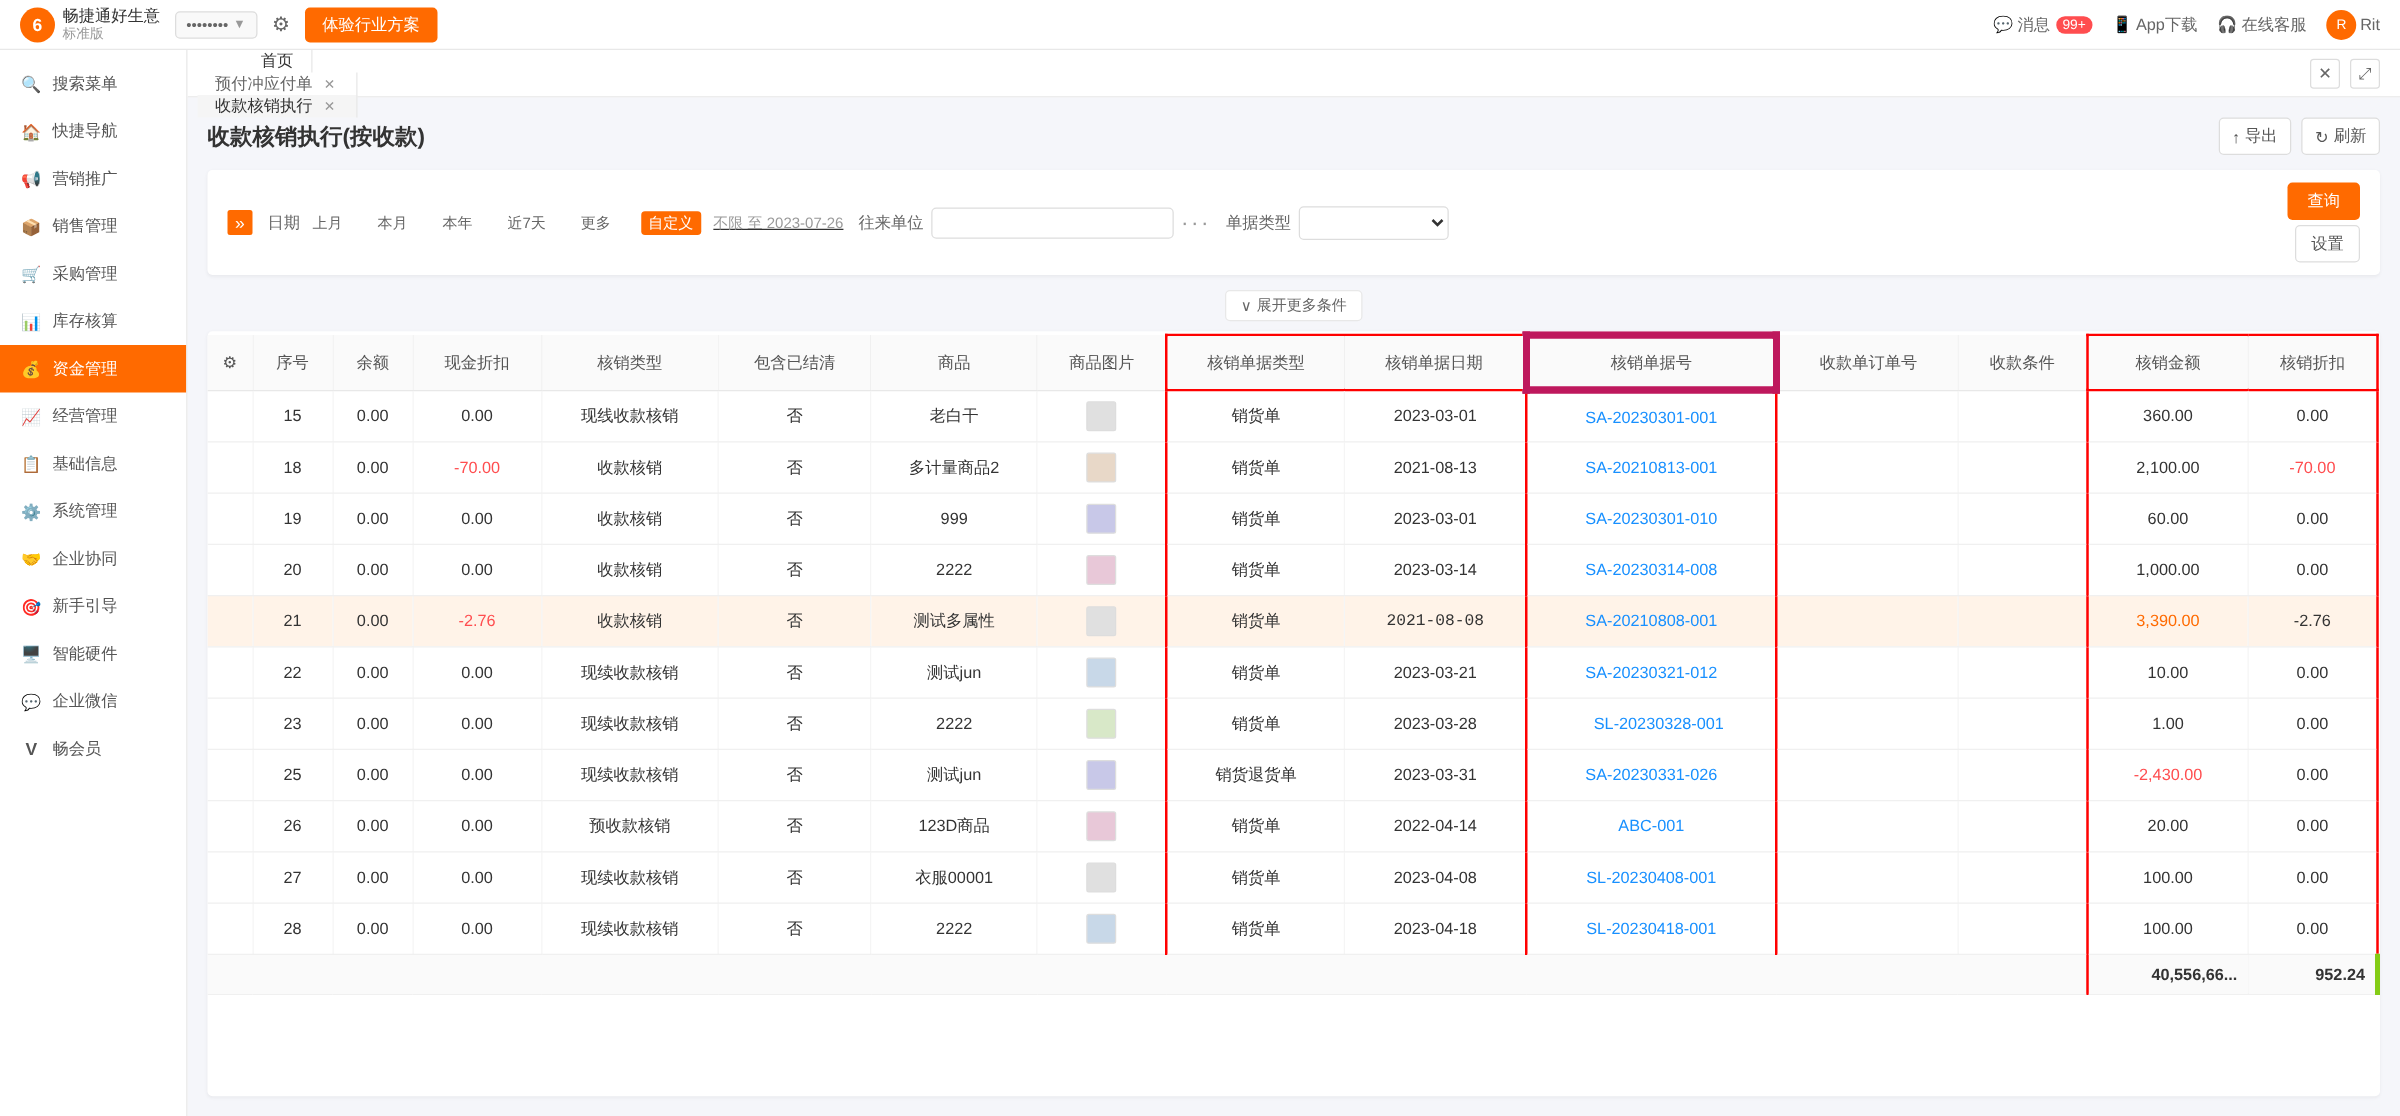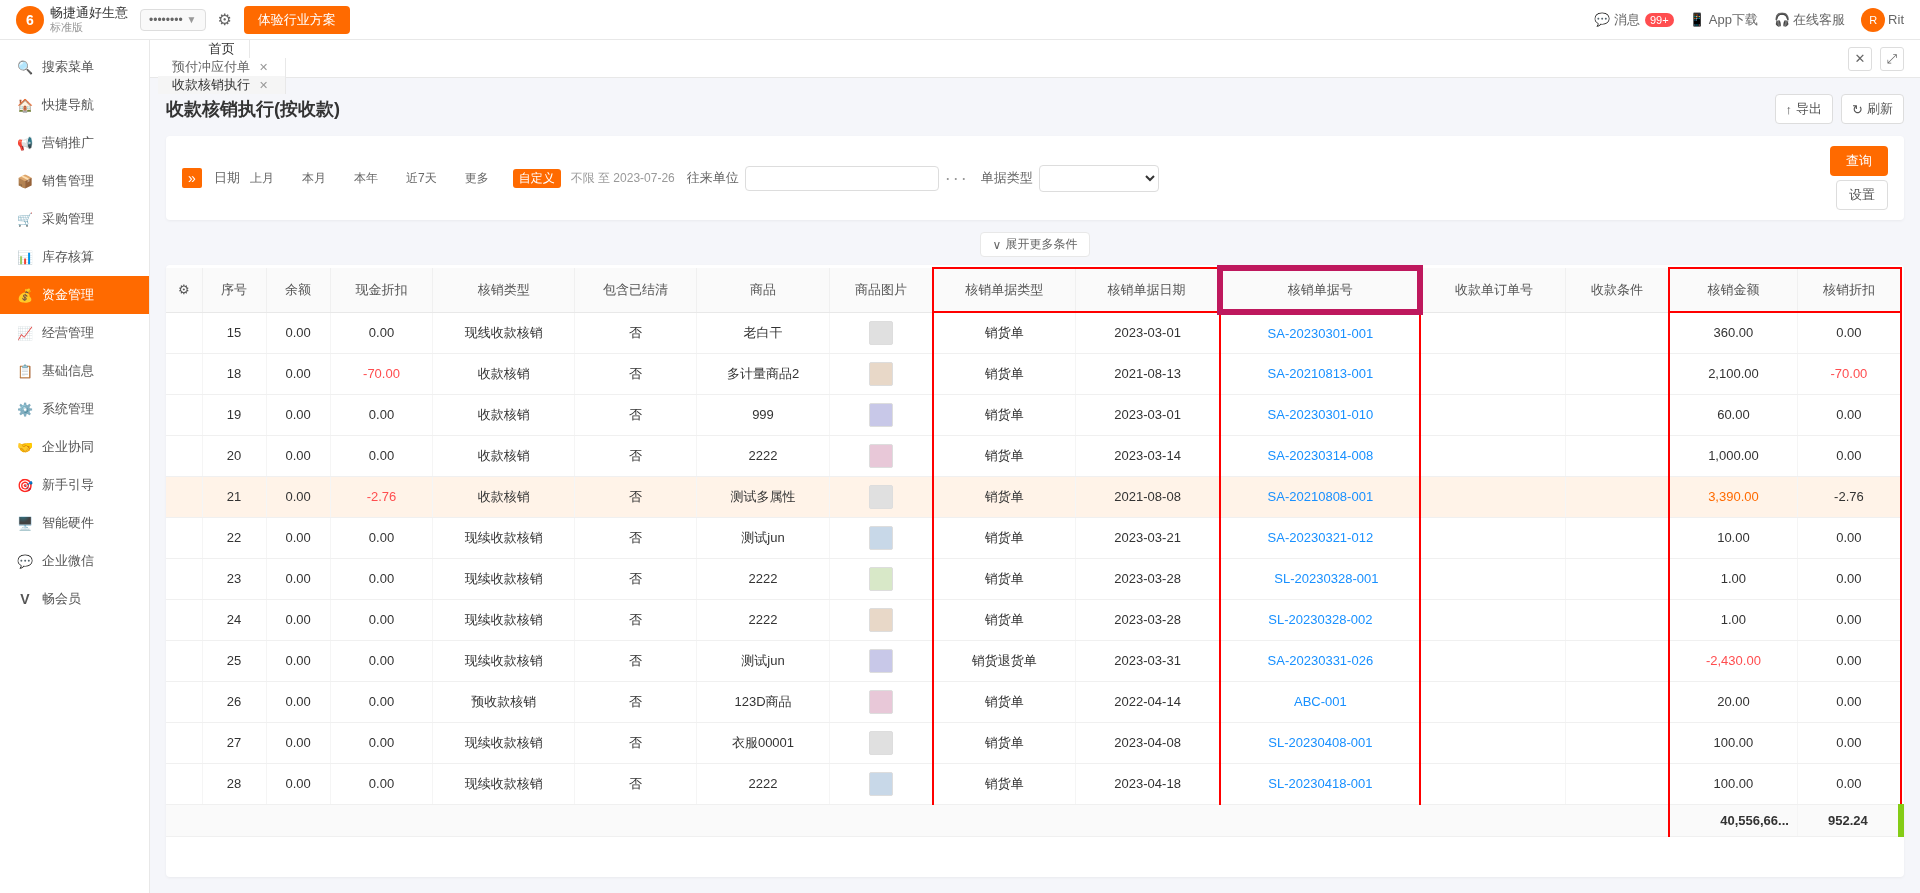--- a/index.html
+++ b/index.html
@@ -238,21 +238,21 @@
         <div class="filter-group">
           <span class="filter-label">日期</span>
           <div class="filter-date-options">
             <span class="date-opt">上月</span>
             <span class="date-opt">本月</span>
             <span class="date-opt">本年</span>
             <span class="date-opt">近7天</span>
             <span class="date-opt">更多</span>
             <span class="date-opt custom">自定义</span>
           </div>
-          <div style="display:flex;flex-direction:column;">
+          <div style="display:flex;flex-direction:column;text-decoration:underline;">
             <span class="date-range-text">不限 至 2023-07-26</span>
           </div>
         </div>
         <div class="filter-group">
           <span class="filter-label">往来单位</span>
           <input class="filter-input" type="text" style="min-width: 180px;">
           <span class="filter-dots">···</span>
         </div>
         <div class="filter-group">
           <span class="filter-label">单据类型</span>
@@ -376,21 +376,21 @@
     <td>21</td>
     <td>0.00</td>
     <td class="negative">-2.76</td>
     <td>收款核销</td>
     <td>否</td>
     <td>测试多属性</td>
     <td>
                   <div style="width:24px;height:24px;background:#e0e0e0;border-radius:2px;margin:0 auto;border:1px solid #ddd;"></div>
                 </td>
     <td style="border-left:2px solid #ff0000;">销货单</td>
-    <td style="border-right:2px solid #ff0000;">2021-08-08</td>
+    <td style="border-right:2px solid #ff0000;font-family:Liberation Mono, monospace;">2021-08-08</td>
     <td style="border-left:2px solid #ff0000;border-right:2px solid #ff0000;"><a class="link-text">SA-20210808-001</a></td>
     <td></td>
     <td></td>
     <td style="border-left:2px solid #ff0000;" class="highlighted-amount">3,390.00</td>
     <td style="border-right:2px solid #ff0000;" class="">-2.76</td>
   </tr>
               <tr>
     <td></td>
     <td>22</td>
     <td>0.00</td>
@@ -416,39 +416,20 @@
     <td class="">0.00</td>
     <td>现续收款核销</td>
     <td>否</td>
     <td>2222</td>
     <td>
                   <div style="width:24px;height:24px;background:#d8e8c8;border-radius:2px;margin:0 auto;border:1px solid #ddd;"></div>
                 </td>
     <td style="border-left:2px solid #ff0000;">销货单</td>
     <td style="border-right:2px solid #ff0000;">2023-03-28</td>
     <td style="border-left:2px solid #ff0000;border-right:2px solid #ff0000;padding-left:20px;"><a class="link-text">SL-20230328-001</a></td>
-    <td></td>
-    <td></td>
-    <td style="border-left:2px solid #ff0000;" class="">1.00</td>
-    <td style="border-right:2px solid #ff0000;" class="">0.00</td>
-  </tr>
-              <tr>
-    <td></td>
-    <td>24</td>
-    <td>0.00</td>
-    <td class="">0.00</td>
-    <td>现续收款核销</td>
-    <td>否</td>
-    <td>2222</td>
-    <td>
-                  <div style="width:24px;height:24px;background:#e8d8c8;border-radius:2px;margin:0 auto;border:1px solid #ddd;"></div>
-                </td>
-    <td style="border-left:2px solid #ff0000;">销货单</td>
-    <td style="border-right:2px solid #ff0000;">2023-03-28</td>
-    <td style="border-left:2px solid #ff0000;border-right:2px solid #ff0000;"><a class="link-text">SL-20230328-002</a></td>
     <td></td>
     <td></td>
     <td style="border-left:2px solid #ff0000;" class="">1.00</td>
     <td style="border-right:2px solid #ff0000;" class="">0.00</td>
   </tr>
               <tr>
     <td></td>
     <td>25</td>
     <td>0.00</td>
     <td class="">0.00</td>
@@ -521,21 +502,21 @@
     <td></td>
     <td></td>
     <td style="border-left:2px solid #ff0000;" class="">100.00</td>
     <td style="border-right:2px solid #ff0000;" class="">0.00</td>
   </tr>
             </tbody>
           <tfoot class="table-footer">
             <tr>
               <td colspan="13"></td>
               <td style="border-left:2px solid #ff0000;text-align:right;font-weight:600;margin-left:40px;">40,556,66...</td>
-              <td style="border-right:6px solid #84cc16;font-weight:600;">952.24</td>
+              <td style="border-right:4px solid #84cc16;text-align:right;font-weight:600;">952.24</td>
             </tr>
           </tfoot>
         </table>
       </div>
 
     </div>
   </div>
 </div>
 
 </body></html>

